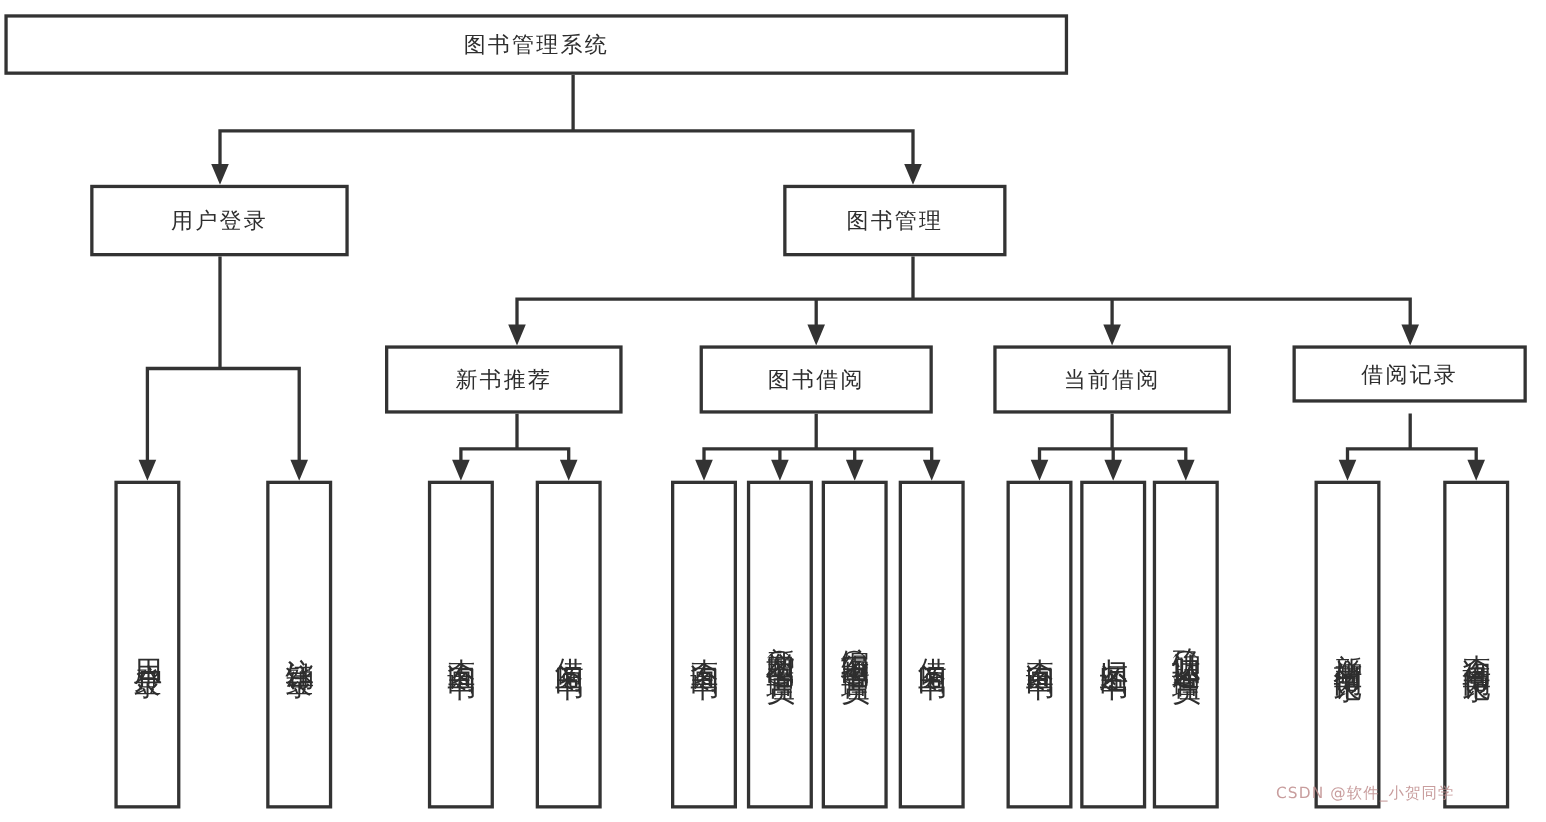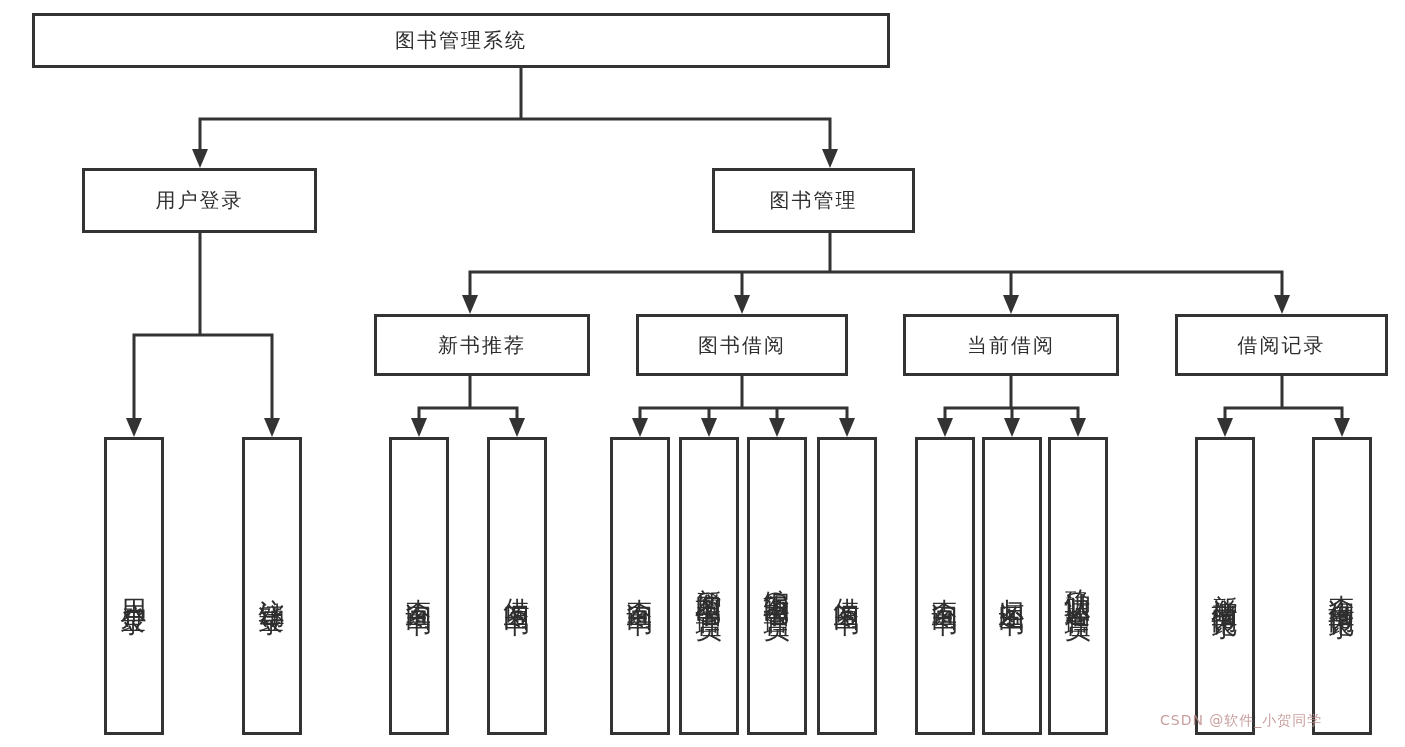--- a/index.html
+++ b/index.html
@@ -119,29 +119,29 @@
                M769 418 L785 418 L777 437 Z
                M839 418 L855 418 L847 437 Z
                M937 418 L953 418 L945 437 Z
                M1004 418 L1020 418 L1012 437 Z
                M1070 418 L1086 418 L1078 437 Z
                M1217 418 L1233 418 L1225 437 Z
                M1334 418 L1350 418 L1342 437 Z"></path>
     </g>
   </svg>
 
-  <div class="hbox" style="left:32px; top:13px; width:858px; height:55px;">图书管理系统</div>
+  <div class="hbox" style="left:4px; top:13px; width:967px; height:55px;">图书管理系统</div>
 
   <div class="hbox" style="left:82px; top:168px; width:235px; height:65px;">用户登录</div>
   <div class="hbox" style="left:712px; top:168px; width:203px; height:65px;">图书管理</div>
 
-  <div class="hbox" style="left:374px; top:314px; width:216px; height:62px;">新书推荐</div>
+  <div class="hbox" style="left:350px; top:314px; width:216px; height:62px;">新书推荐</div>
   <div class="hbox" style="left:636px; top:314px; width:212px; height:62px;">图书借阅</div>
   <div class="hbox" style="left:903px; top:314px; width:216px; height:62px;">当前借阅</div>
-  <div class="hbox" style="left:1175px; top:314px; width:213px; height:62px;">借阅记录</div>
+  <div class="hbox" style="left:1175px; top:314px; width:213px; height:52px;">借阅记录</div>
 
   <div class="vbox" style="left:104px;">
     <span class="vtext">用户登录</span>
   </div>
   <div class="vbox" style="left:242px;">
     <span class="vtext">注销登录</span>
   </div>
 
   <div class="vbox" style="left:389px;">
     <span class="vtext">查询图书</span>

